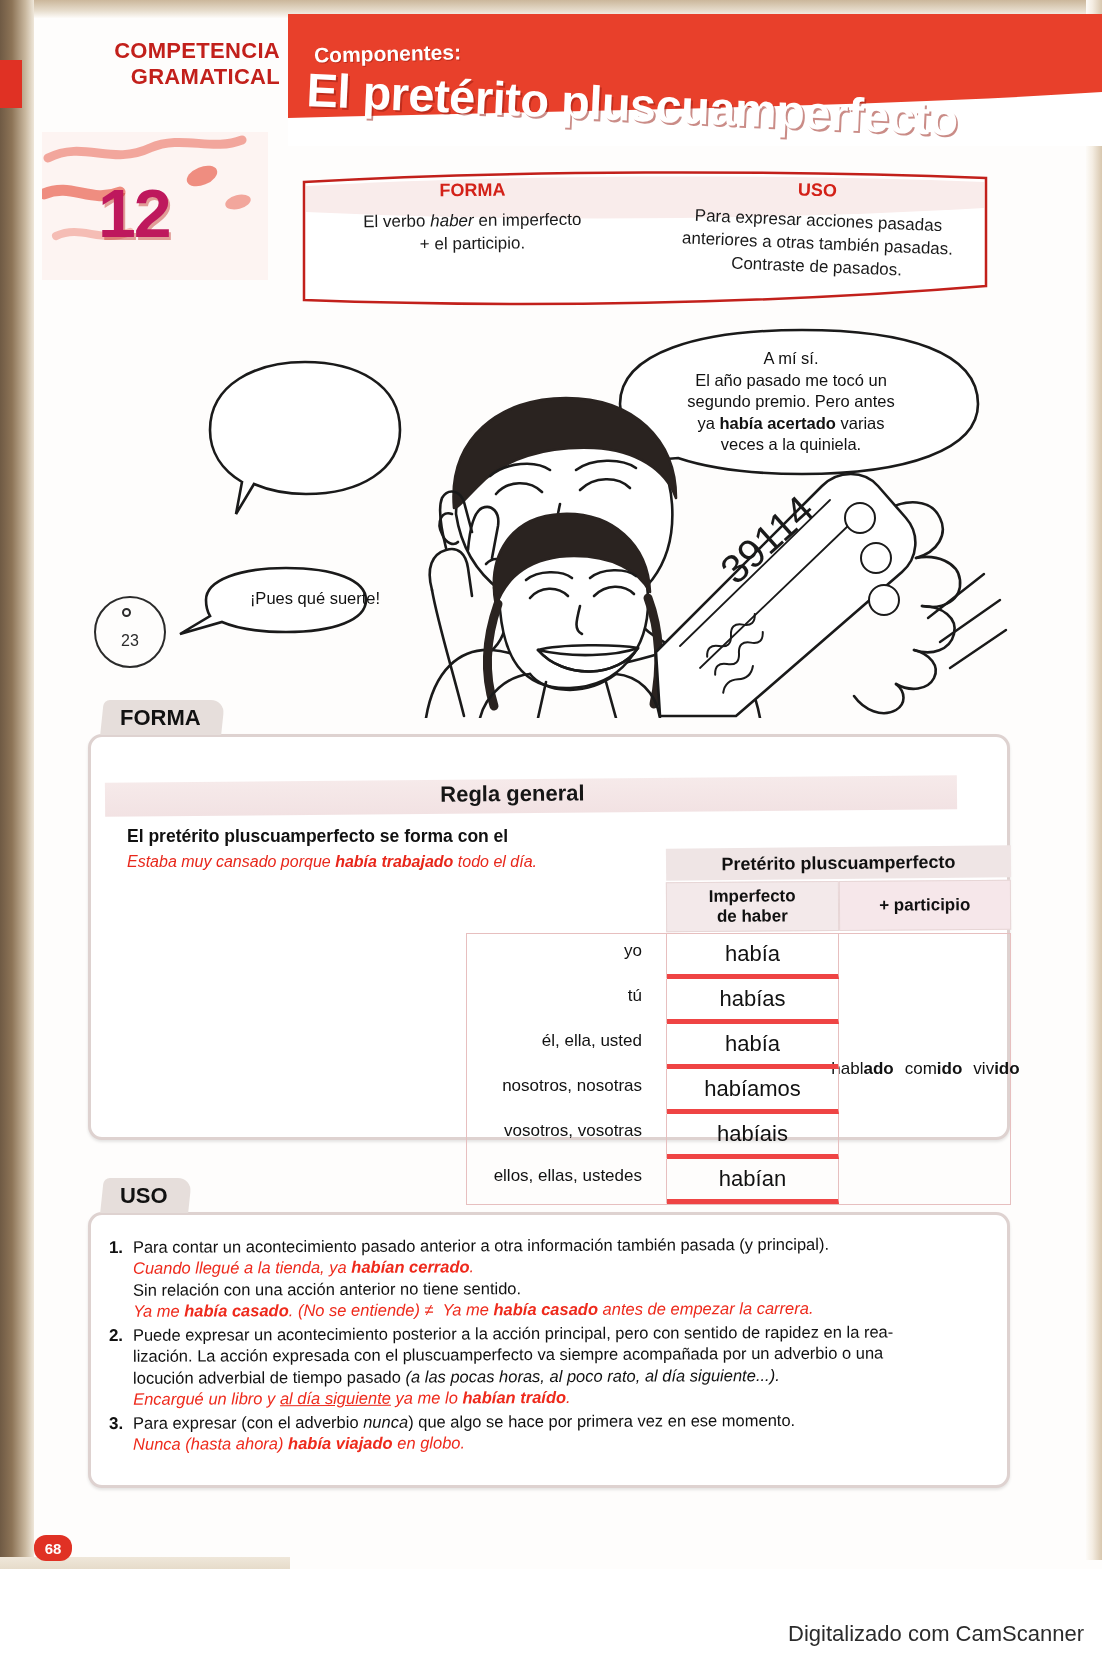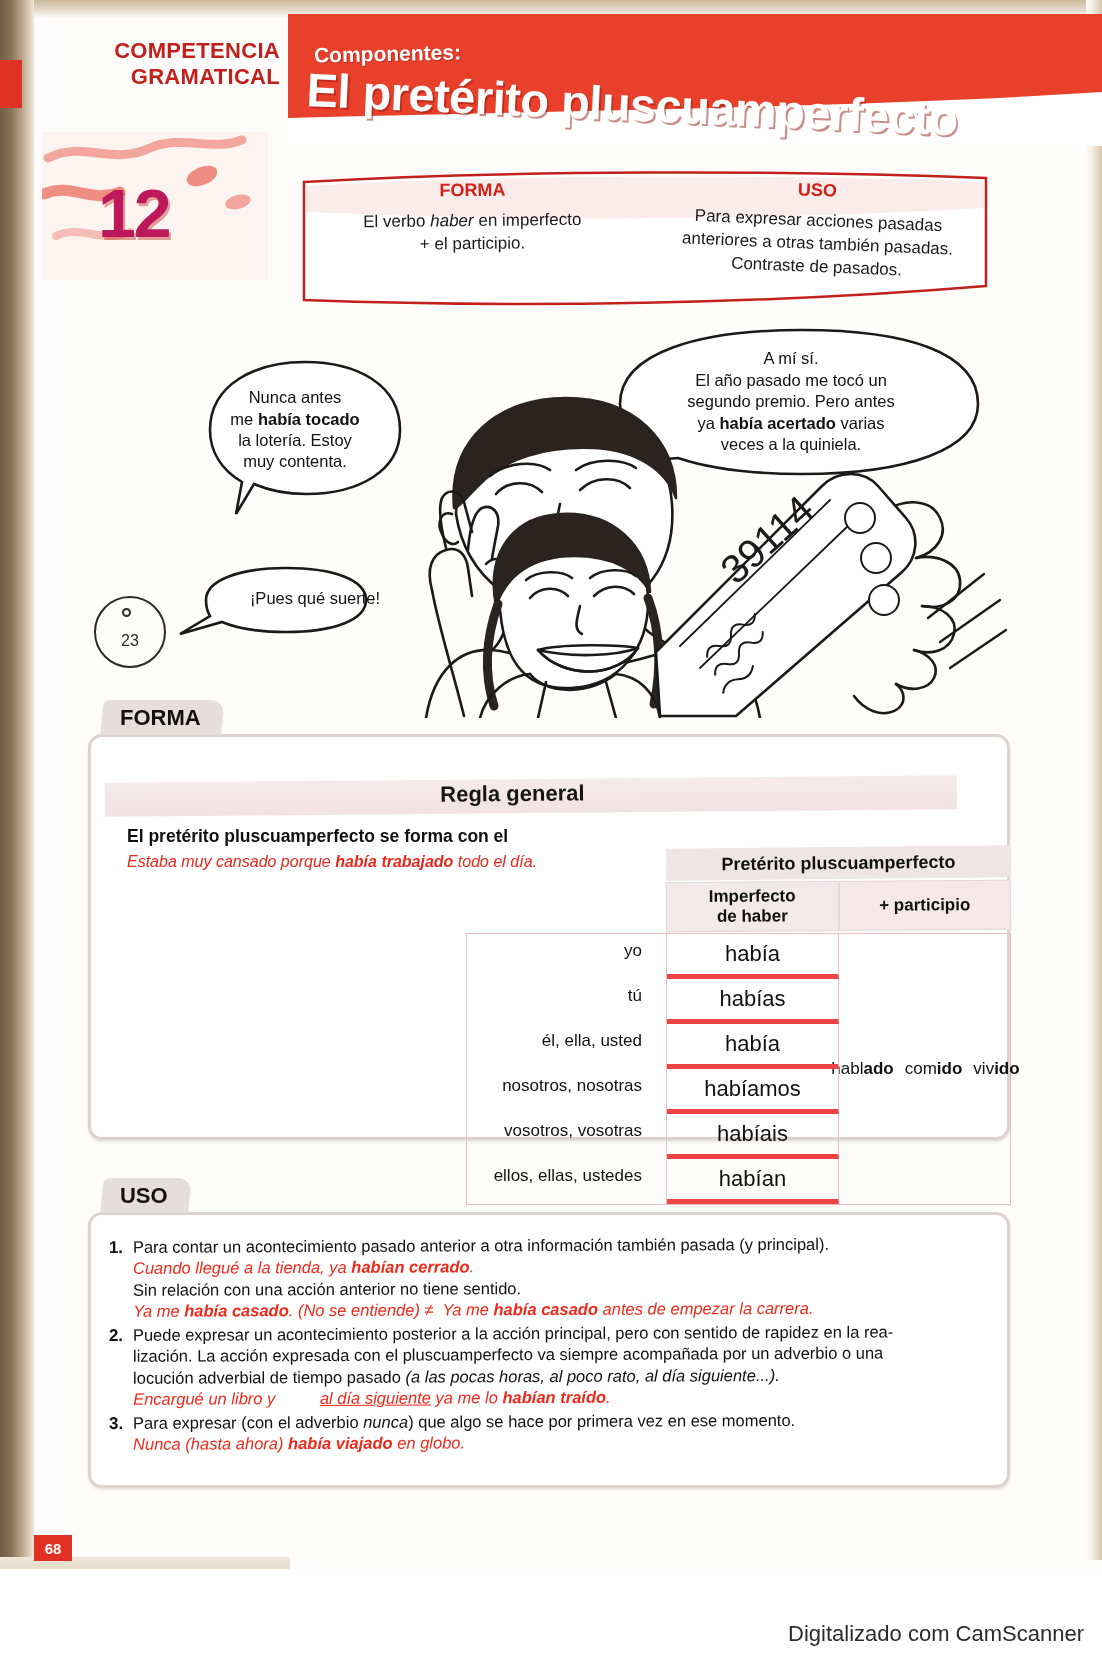--- a/index.html
+++ b/index.html
@@ -220,27 +220,27 @@
     position:absolute; left:18px; top:20px; right:16px;
     font-size:16.5px; color:#111; line-height:1.30;
   }
   .uso-item { display:flex; margin-bottom:2px; transform:rotate(-0.25deg); }
   .uso-num { width:24px; flex:0 0 24px; font-weight:bold; font-size:17px; }
   .uso-body { flex:1; }
   .red { color:#ee2a1c; font-style:italic; }
   .red b { font-weight:bold; font-style:italic; }
   .plain-line { color:#111; }
   .ital { font-style:italic; }
-  .uline { text-decoration:underline;margin-left:40px; }
+  .uline { text-decoration:underline; }
 
   
   .page-tab {
     position:absolute; left:34px; bottom:104px; width:38px; height:26px;
     background:#e03124; color:#fff; font-size:15px; font-weight:bold;
-    display:flex; align-items:center; justify-content:center;
+    display:flex; align-items:center; justify-content:center;border-radius:12px;
   }
   .bottom-edge {
     position:absolute; left:0; bottom:74px; width:290px; height:34px;
     background:linear-gradient(180deg,#efe7da 0%, #d6c6ac 100%);
   }
   .desk {
     position:absolute; left:0; bottom:0; width:1102px; height:96px;
     background:#ffffff;
   }
   .watermark {
@@ -408,28 +408,20 @@
       </g>
 
       <g stroke="#1a1a1a" stroke-width="2.4" fill="none" stroke-linecap="round">
         <path d="M868,300 L924,256"></path>
         <path d="M880,324 L940,282"></path>
         <path d="M890,350 L946,312"></path>
       </g>
     </svg>
 
     
-    <div class="bubble bubble-left">
-      <div class="btxt">
-        <div>Nunca antes</div>
-        <div>me <b>había tocado</b></div>
-        <div>la lotería. Estoy</div>
-        <div>muy contenta.</div>
-      </div>
-    </div>
 
     <div class="bubble bubble-right">
       <div class="btxt">
         <div>A mí sí.</div>
         <div>El año pasado me tocó un</div>
         <div>segundo premio. Pero antes</div>
         <div>ya <b>había acertado</b> varias</div>
         <div>veces a la quiniela.</div>
       </div>
     </div>

